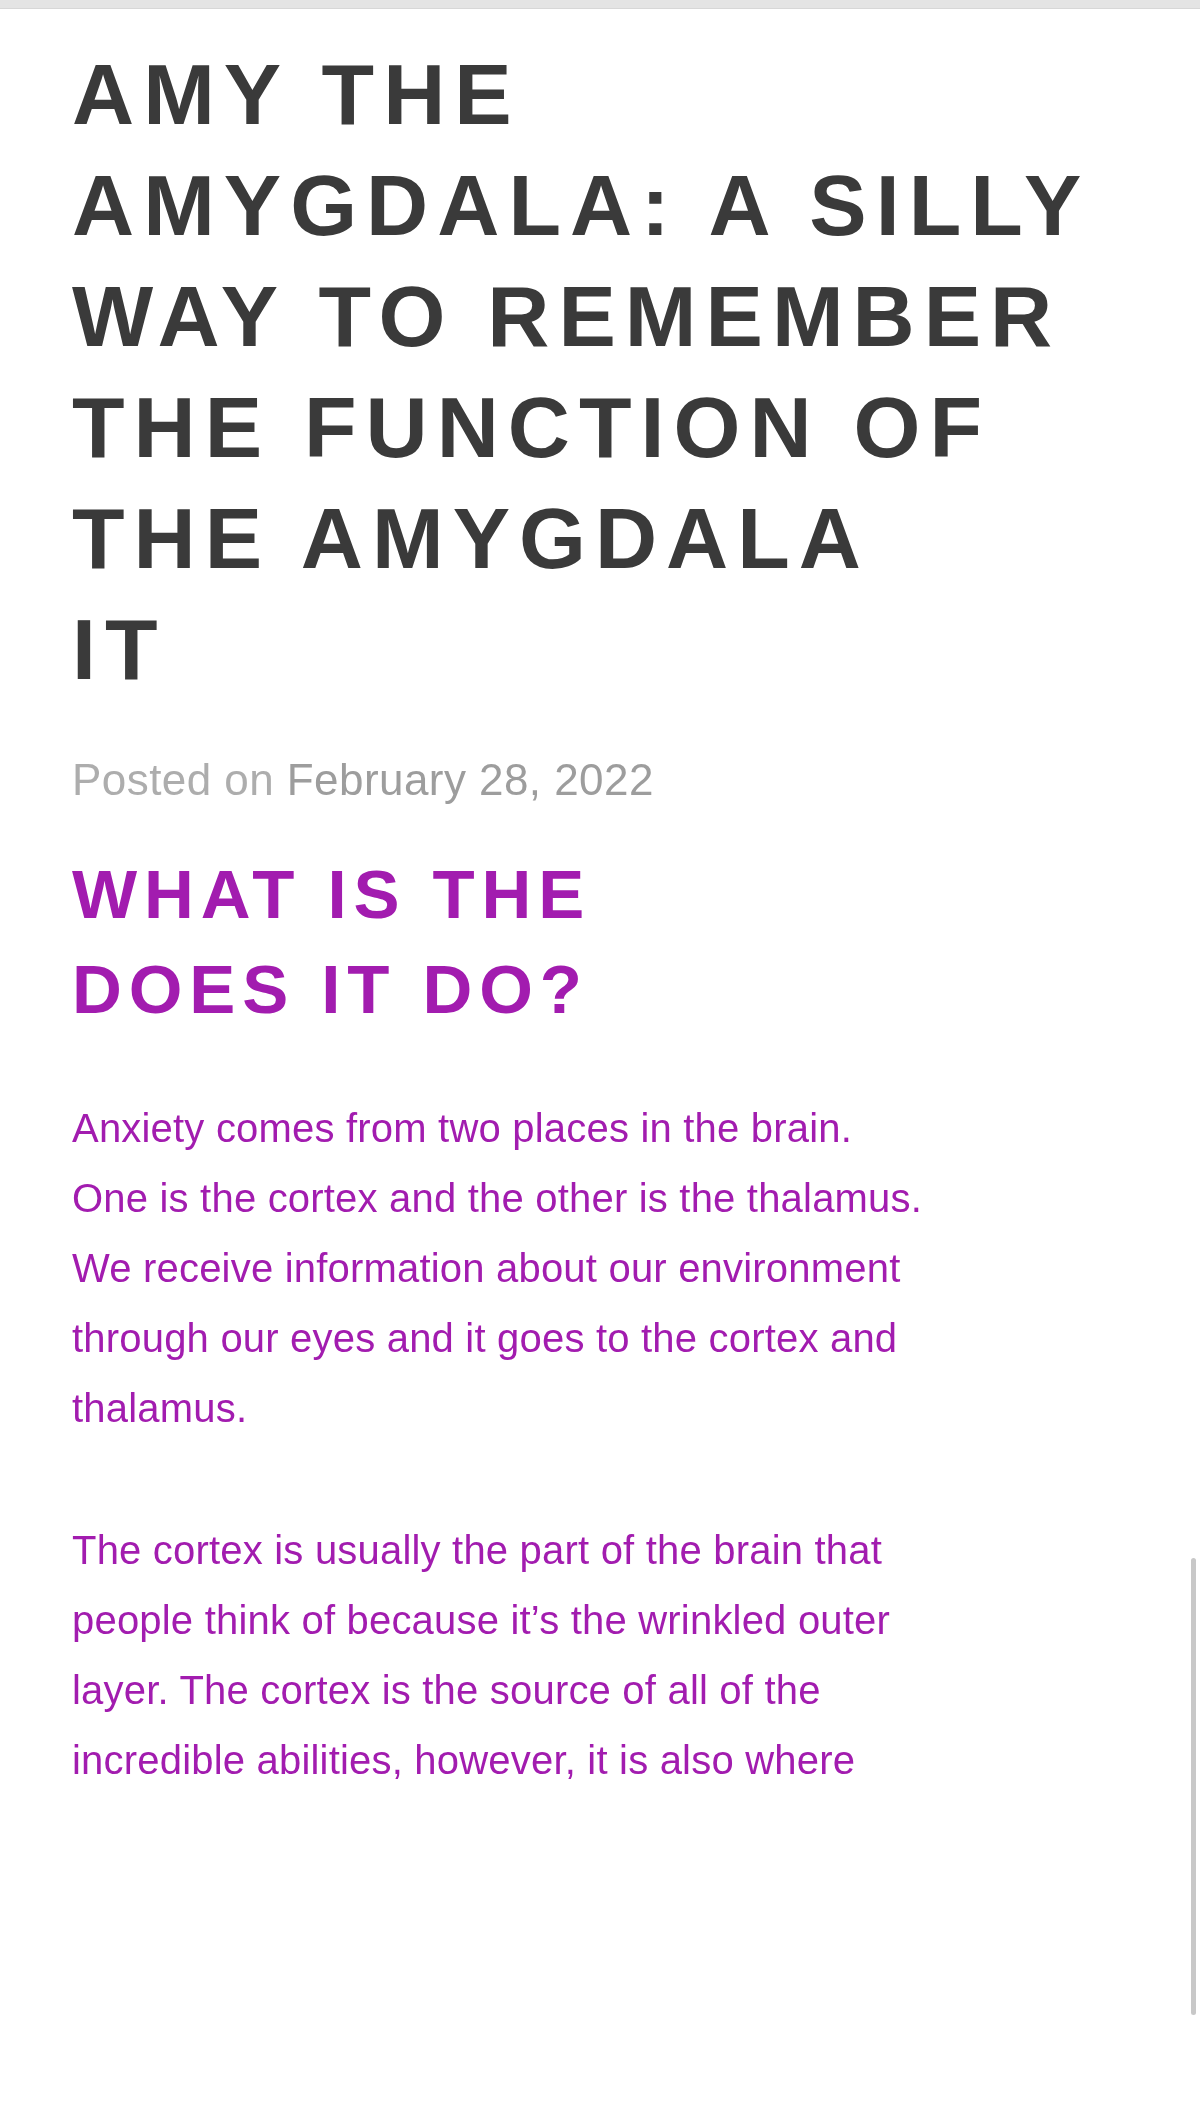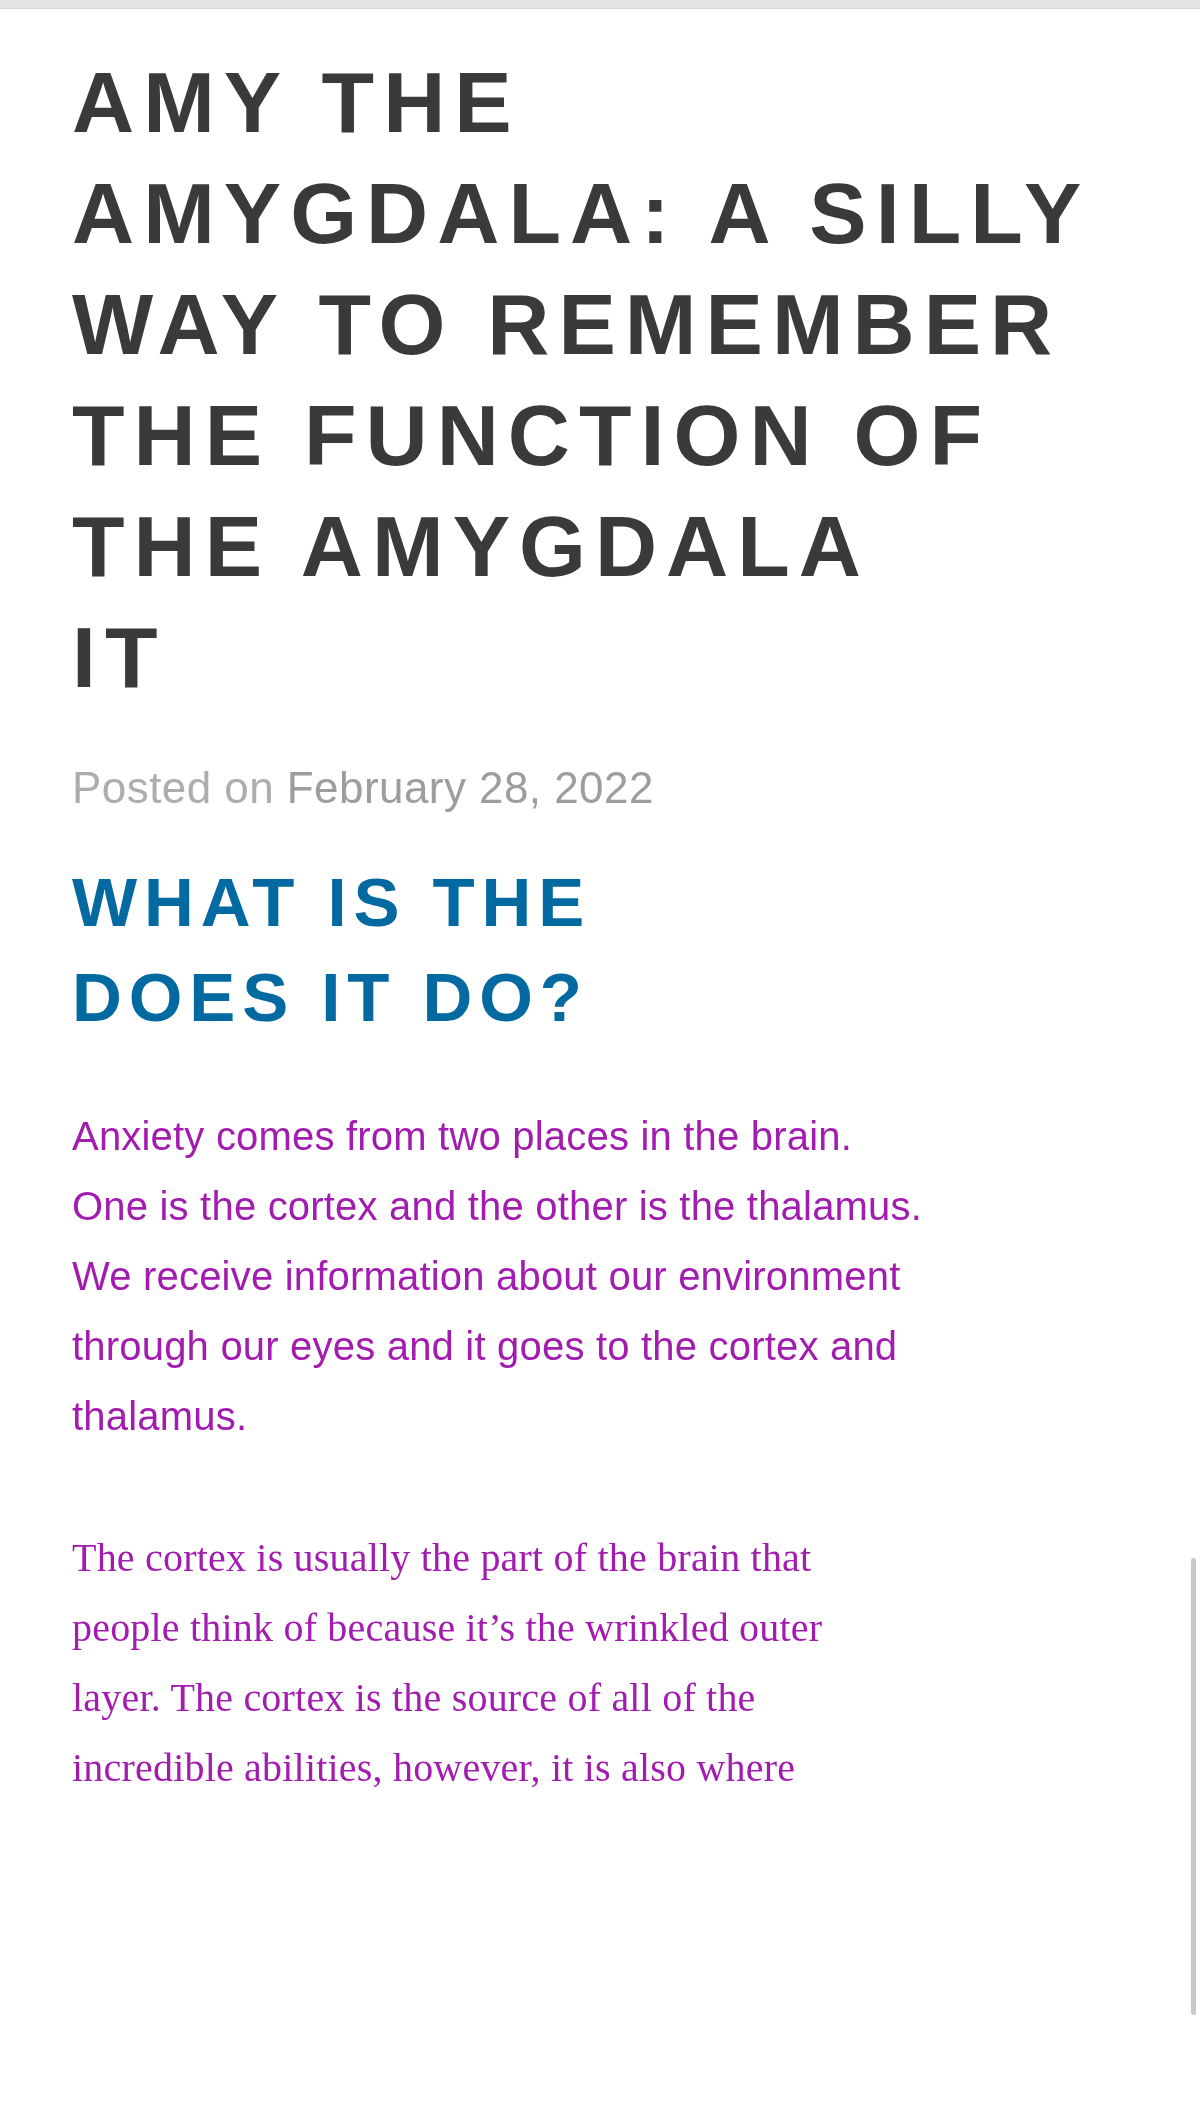--- a/index.html
+++ b/index.html
@@ -17,21 +17,21 @@
     width: 1200px;
     height: 9px;
     background: #e4e4e4;
     border-bottom: 1px solid #d7d7d7;
   }
   .article {
     position: absolute;
     top: 9px;
     left: 0;
     width: 965px;
-    padding: 12px 72px;
+    padding: 4px 72px;
   }
   .post-title {
     margin-top: 26px;
     font-size: 86px;
     font-weight: 700;
     line-height: 111px;
     letter-spacing: 0.105em;
     color: #3a3a3a;
     font-stretch: condensed;
   }
@@ -46,34 +46,33 @@
   .post-date {
     color: #9d9d9d;
     text-decoration: none;
   }
   .section-heading {
     margin-top: 36px;
     font-size: 69px;
     font-weight: 700;
     line-height: 95px;
     letter-spacing: 0.1em;
-    color: #0369a1;
+    color: #a21caf;
     font-stretch: condensed;
   }
   .heading-line { display: block; white-space: nowrap; }
   .body-paragraph {
     margin-top: 56px;
     font-size: 40px;
     line-height: 70px;
     color: #a21caf;
     letter-spacing: 0.005em;
   }
   .body-paragraph + .body-paragraph {
     margin-top: 72px;
-    font-family: Liberation Serif, serif;
   }
   .para-line { display: block; white-space: nowrap; }
   .scrollbar-thumb {
     position: absolute;
     right: 4px;
     top: 1558px;
     width: 5px;
     height: 457px;
     background: #c8c8c8;
     border-radius: 3px;

